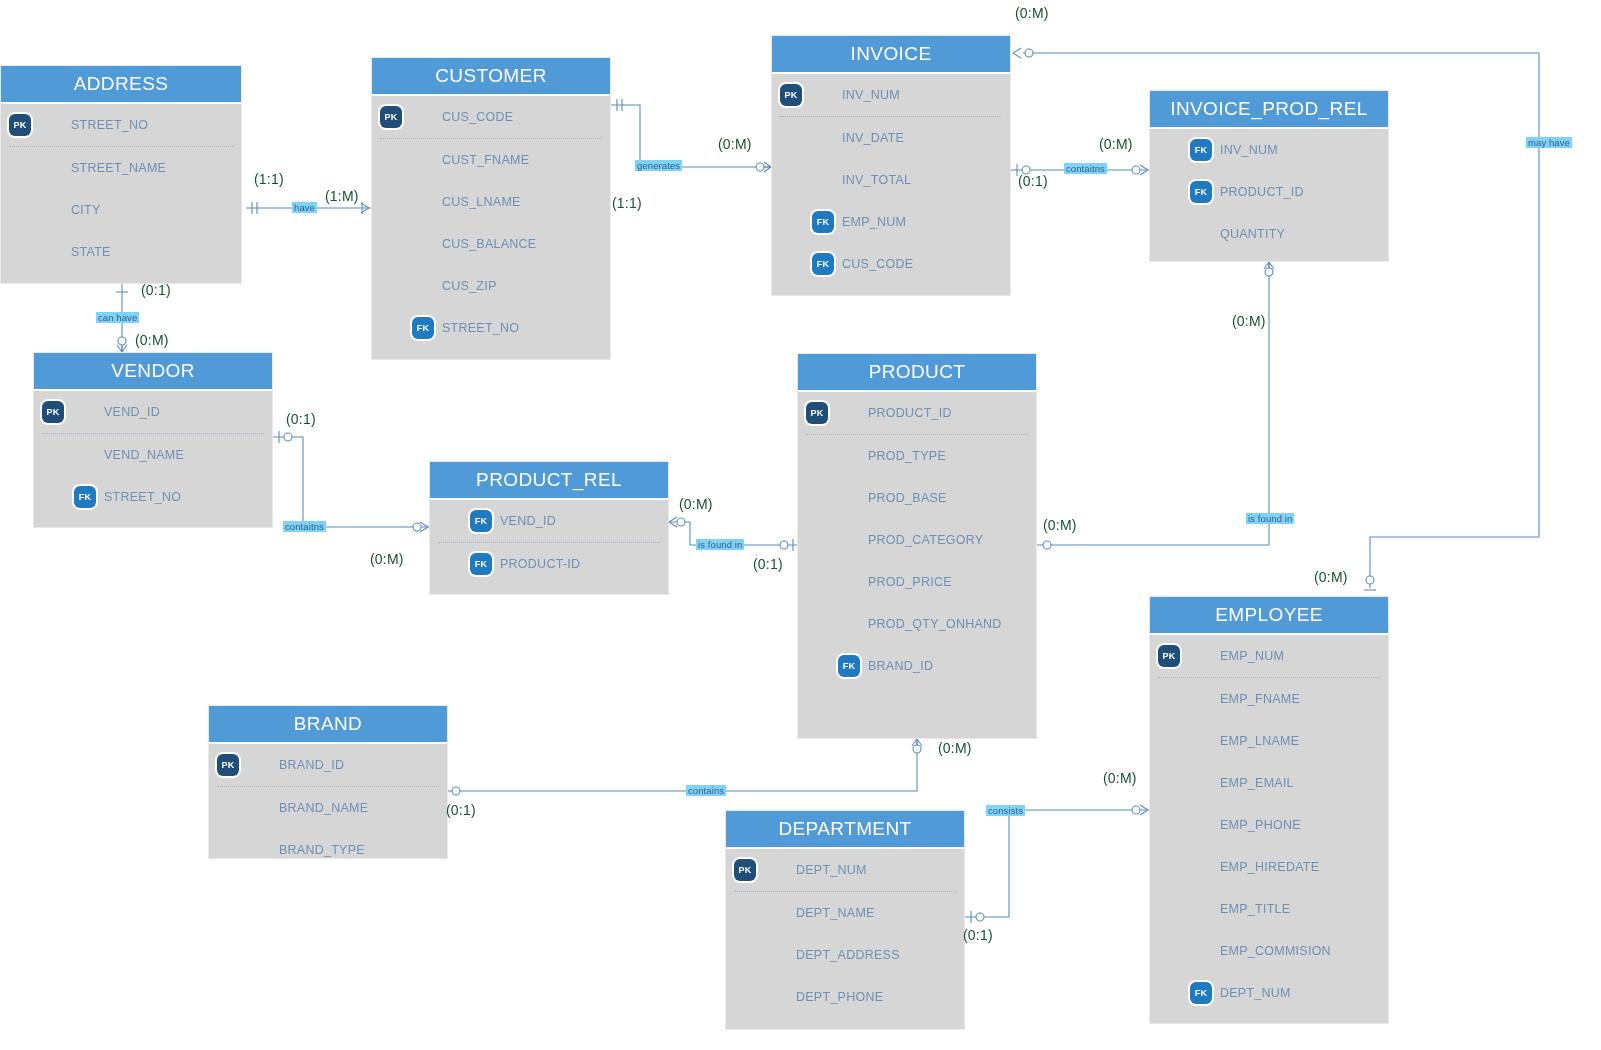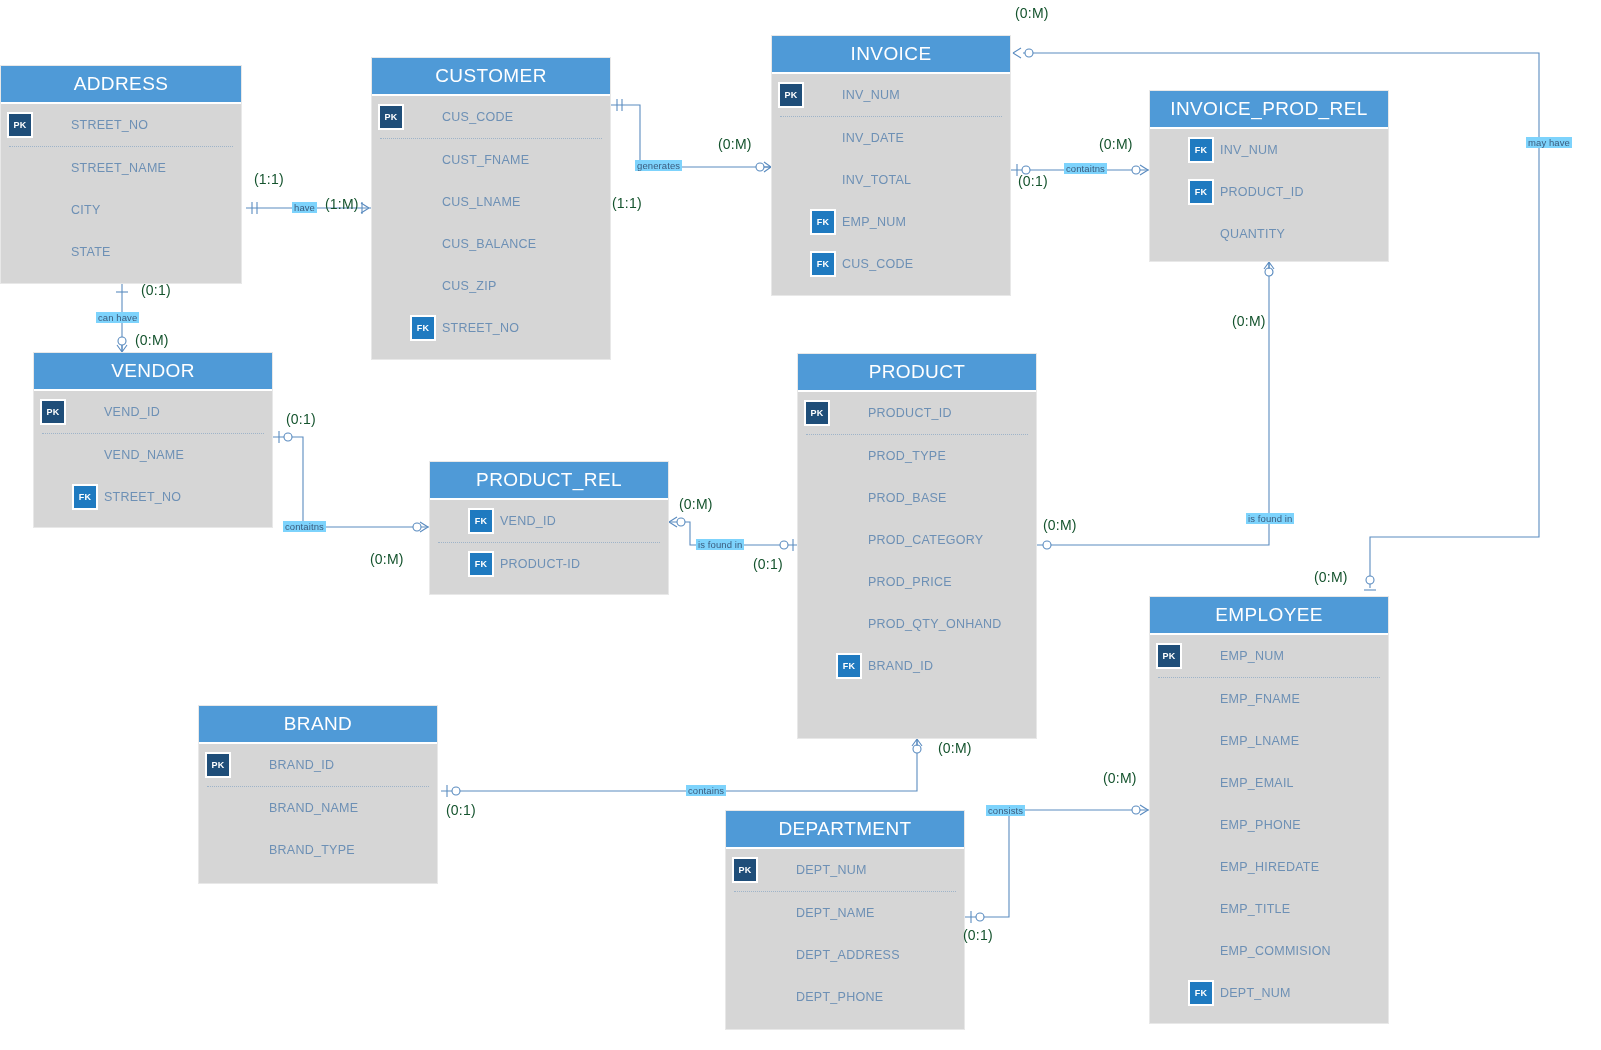--- a/index.html
+++ b/index.html
@@ -44,21 +44,21 @@
     align-items: center;
     font-size: 12.5px;
     color: #6d90b5;
     letter-spacing: .25px;
     white-space: nowrap;
   }
   .attr .keybox {
     position: absolute;
     width: 22px;
     height: 22px;
-    border-radius: 0;
+    border-radius: 6px;
     color: #ffffff;
     font-size: 9px;
     font-weight: bold;
     line-height: 22px;
     text-align: center;
     letter-spacing: .3px;
     box-shadow: 0 0 0 2px #ffffff;
   }
   .attr .keybox.pk { background: #1f4e79; left: 8px; }
   .attr .keybox.fk { background: #1f7ac0; left: 40px; }
@@ -358,21 +358,21 @@
           </div>
           <div class="attr">
             <span class="aname">EMP_COMMISION</span>
           </div>
           <div class="attr">
             <span class="keybox fk">FK</span>
             <span class="aname">DEPT_NUM</span>
           </div>
         </div>
       </div>
-      <div class="entity" style="left: 198px; top: 705px; width: 240px; height: 179px;">
+      <div class="entity" style="left: 208px; top: 705px; width: 240px; height: 154px;">
         <div class="entity-header">BRAND</div>
         <div class="entity-body">
           <div class="attr">
             <span class="keybox pk">PK</span>
             <span class="aname">BRAND_ID</span>
           </div>
           <div class="pk-sep"></div>
           <div class="attr">
             <span class="aname">BRAND_NAME</span>
           </div>
@@ -401,21 +401,21 @@
         </div>
       </div>
     </div>
 
   <div id="label-host">
       <div class="card" style="left: 1015px; top: 5px;">(0:M)</div>
       <div class="card" style="left: 718px; top: 136px;">(0:M)</div>
       <div class="card" style="left: 1099px; top: 136px;">(0:M)</div>
       <div class="card" style="left: 1018px; top: 173px;">(0:1)</div>
       <div class="card" style="left: 254px; top: 171px;">(1:1)</div>
-      <div class="card" style="left: 325px; top: 188px; margin-top: 8px;">(1:M)</div>
+      <div class="card" style="left: 325px; top: 188px;">(1:M)</div>
       <div class="card" style="left: 612px; top: 195px;">(1:1)</div>
       <div class="card" style="left: 141px; top: 282px;">(0:1)</div>
       <div class="card" style="left: 135px; top: 332px;">(0:M)</div>
       <div class="card" style="left: 1232px; top: 313px;">(0:M)</div>
       <div class="card" style="left: 286px; top: 411px;">(0:1)</div>
       <div class="card" style="left: 679px; top: 496px;">(0:M)</div>
       <div class="card" style="left: 1043px; top: 517px;">(0:M)</div>
       <div class="card" style="left: 370px; top: 551px;">(0:M)</div>
       <div class="card" style="left: 753px; top: 556px;">(0:1)</div>
       <div class="card" style="left: 1314px; top: 569px;">(0:M)</div>

